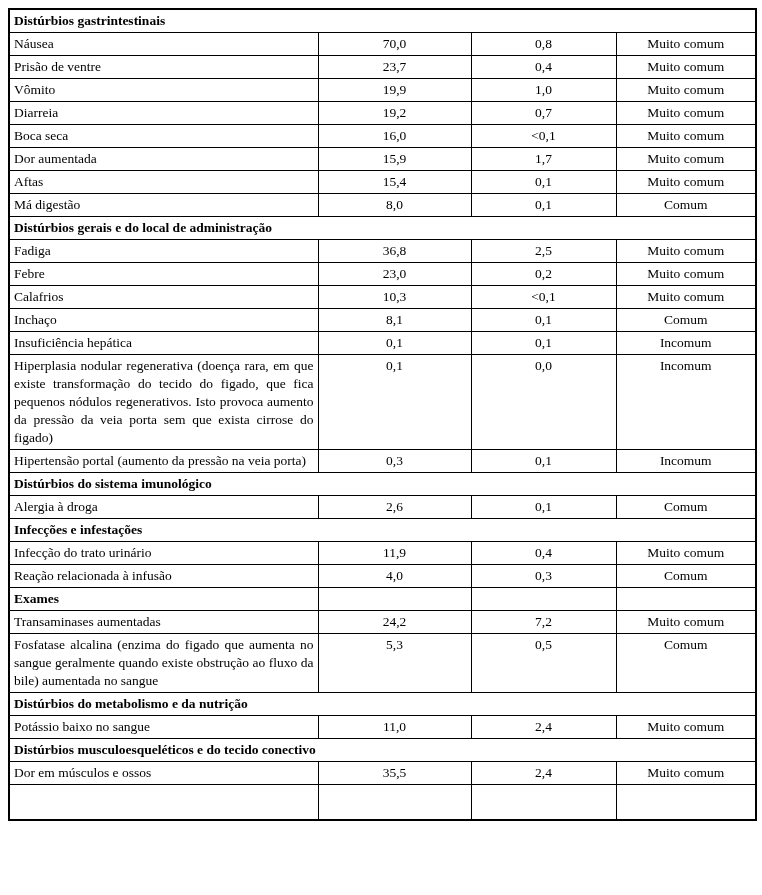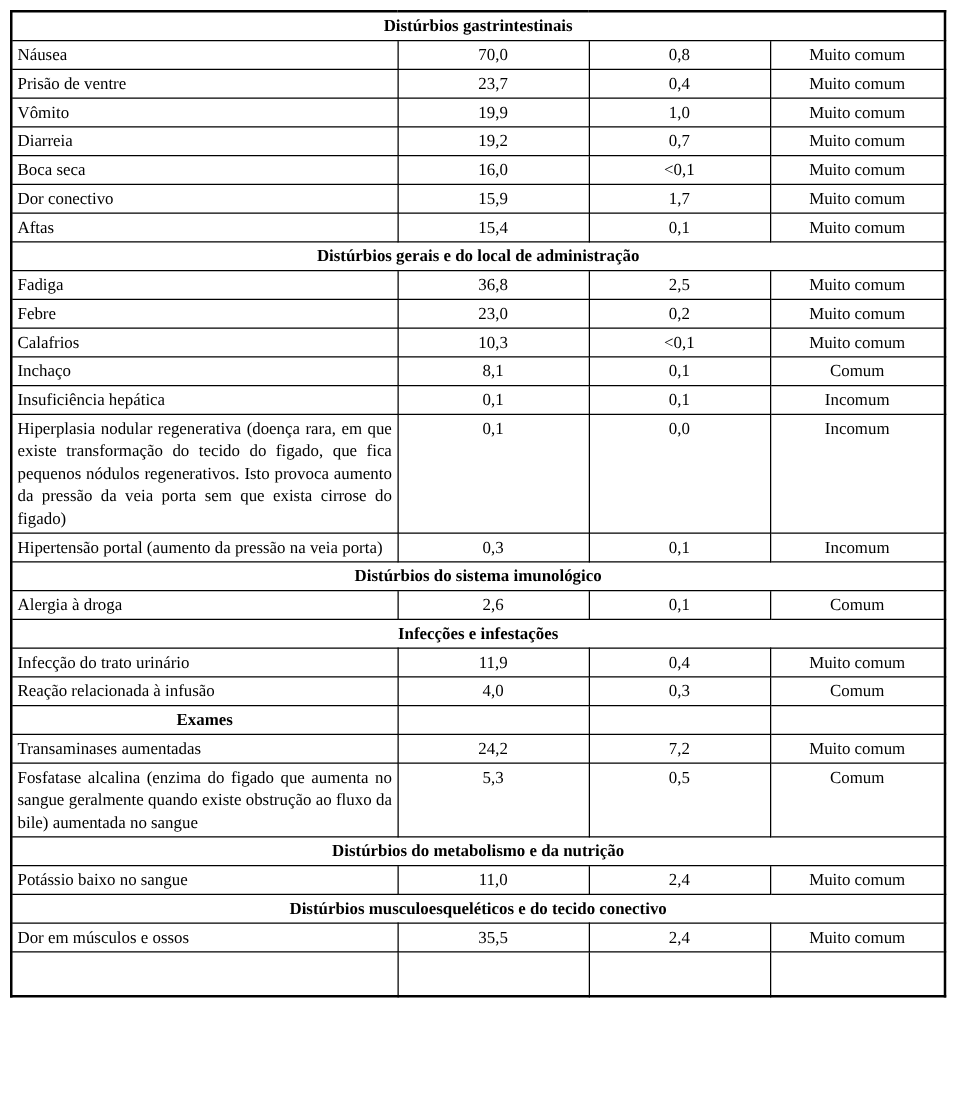--- a/index.html
+++ b/index.html
@@ -35,21 +35,21 @@
   }
   tr.single-row { height: 23px; }
   td.name-cell {
     text-align: justify;
   }
   td.num-cell, td.freq-cell {
     text-align: center;
   }
   td.section-label {
     font-weight: bold;
-    text-align: center;
+    text-align: left;
   }
   tr.partial-row td { height: 30px; }
 </style>
 </head>
 <body>
 
 <div class="page">
   <table class="adr-table">
     <colgroup>
       <col style="width:309px">
@@ -85,30 +85,36 @@
           <td class="num-cell">0,7</td>
           <td class="freq-cell">Muito comum</td>
         </tr>
         <tr class="single-row data-row">
           <td class="name-cell">Boca seca</td>
           <td class="num-cell">16,0</td>
           <td class="num-cell">&lt;0,1</td>
           <td class="freq-cell">Muito comum</td>
         </tr>
         <tr class="single-row data-row">
-          <td class="name-cell">Dor conectivo</td>
+          <td class="name-cell">Dor aumentada</td>
           <td class="num-cell">15,9</td>
           <td class="num-cell">1,7</td>
           <td class="freq-cell">Muito comum</td>
         </tr>
         <tr class="single-row data-row">
           <td class="name-cell">Aftas</td>
           <td class="num-cell">15,4</td>
           <td class="num-cell">0,1</td>
           <td class="freq-cell">Muito comum</td>
+        </tr>
+        <tr class="single-row data-row">
+          <td class="name-cell">Má digestão</td>
+          <td class="num-cell">8,0</td>
+          <td class="num-cell">0,1</td>
+          <td class="freq-cell">Comum</td>
         </tr>
         <tr class="single-row section-row">
           <td class="section-label" colspan="4">Distúrbios gerais e do local de administração</td>
         </tr>
         <tr class="single-row data-row">
           <td class="name-cell">Fadiga</td>
           <td class="num-cell">36,8</td>
           <td class="num-cell">2,5</td>
           <td class="freq-cell">Muito comum</td>
         </tr>

